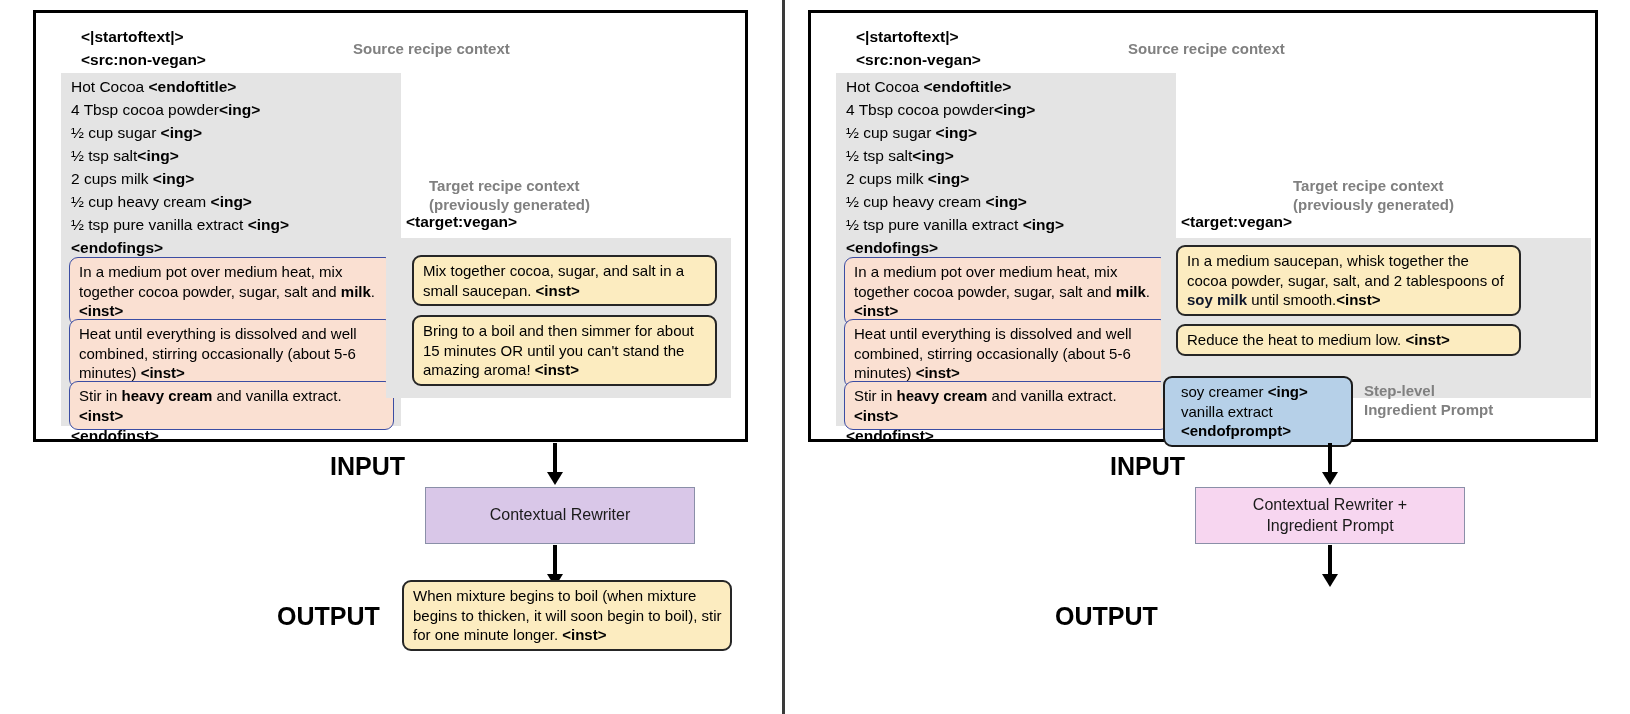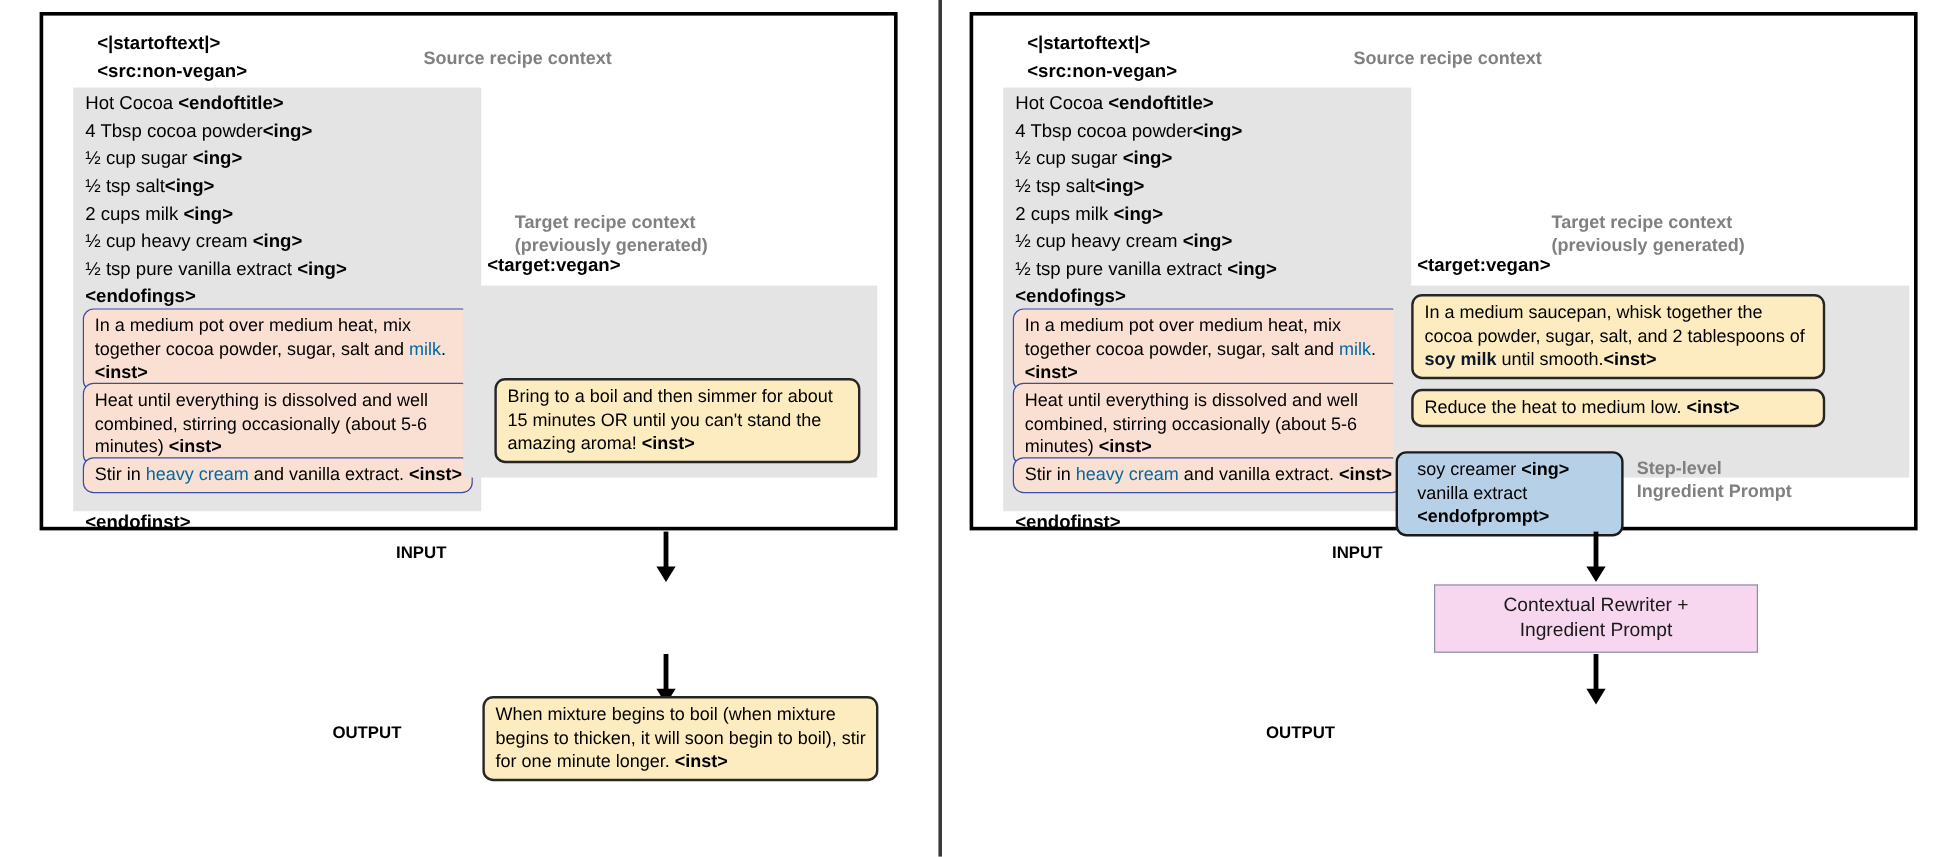--- a/index.html
+++ b/index.html
@@ -72,21 +72,21 @@
   
   .bubble {
     position: absolute;
     border-radius: 9px;
     font-size: 15px;
     line-height: 1.30;
     color: #000000;
     padding: 4px 8px 4px 9px;
   }
   .bubble b { font-weight: bold; }
-  .bubble .red   { color: #0369a1; font-weight: normal; }
+  .bubble .red   { color: #000000; font-weight: bold; }
   .bubble .green { color: #0f172a; font-weight: bold; }
 
   .bubble-src {
     background: #fae0d2;
     border: 1.5px solid #3b4da3;
   }
   .bubble-tgt {
     background: #fcecc0;
     border: 2px solid #262626;
   }
@@ -127,21 +127,21 @@
     width: 0; height: 0;
     border-left: 8px solid transparent;
     border-right: 8px solid transparent;
     border-top: 13px solid #000000;
   }
 
   
   .io-label {
     position: absolute;
     font-weight: bold;
-    font-size: 14px;
+    font-size: 25px;
     color: #000000;
     white-space: nowrap;
   }
 </style>
 </head>
 <body>
 
 <div class="figure">
 
   <div class="divider"></div>
@@ -185,30 +185,32 @@
       <div class="bubble bubble-src" style="left:33px; top:368px; width:325px;">Stir in <span class="red">heavy cream</span> and vanilla extract. <b>&lt;inst&gt;</b></div>
 
       <div class="src-line" style="left:35px; top:415px; font-weight:bold;">&lt;endofinst&gt;</div>
 
       <div class="caption" style="left:393px; top:163px;">Target recipe context
 (previously generated)</div>
       <div class="tag-line" style="left:370px; top:200px;">&lt;target:vegan&gt;</div>
 
       <div class="gray-block" style="left:350px; top:225px; width:345px; height:160px;"></div>
 
+      <div class="bubble bubble-tgt" style="left:376px; top:242px; width:305px;">Mix together cocoa, sugar, and salt in a small saucepan. <b>&lt;inst&gt;</b></div>
       <div class="bubble bubble-tgt" style="left:376px; top:302px; width:305px;">Bring to a boil and then simmer for about 15 minutes OR until you can't stand the amazing aroma! <b>&lt;inst&gt;</b></div>
     </div>
 
     <div class="io-label" style="left:330px; top:452px;">INPUT</div>
 
     <div class="arrow" style="left:545px; top:443px; width:20px; height:42px;">
       <div class="shaft" style="height:30px;"></div>
       <div class="head"></div>
     </div>
 
+    <div class="model-box model-purple" style="left:425px; top:487px; width:270px; height:57px;">Contextual Rewriter</div>
 
     <div class="arrow" style="left:545px; top:545px; width:20px; height:42px;">
       <div class="shaft" style="height:30px;"></div>
       <div class="head"></div>
     </div>
 
     <div class="io-label" style="left:277px; top:602px;">OUTPUT</div>
 
     <div class="bubble bubble-out" style="left:402px; top:580px; width:330px;">When mixture begins to boil (when mixture begins to thicken, it will soon begin to boil), stir for one minute longer. <b>&lt;inst&gt;</b></div>
   </div>

